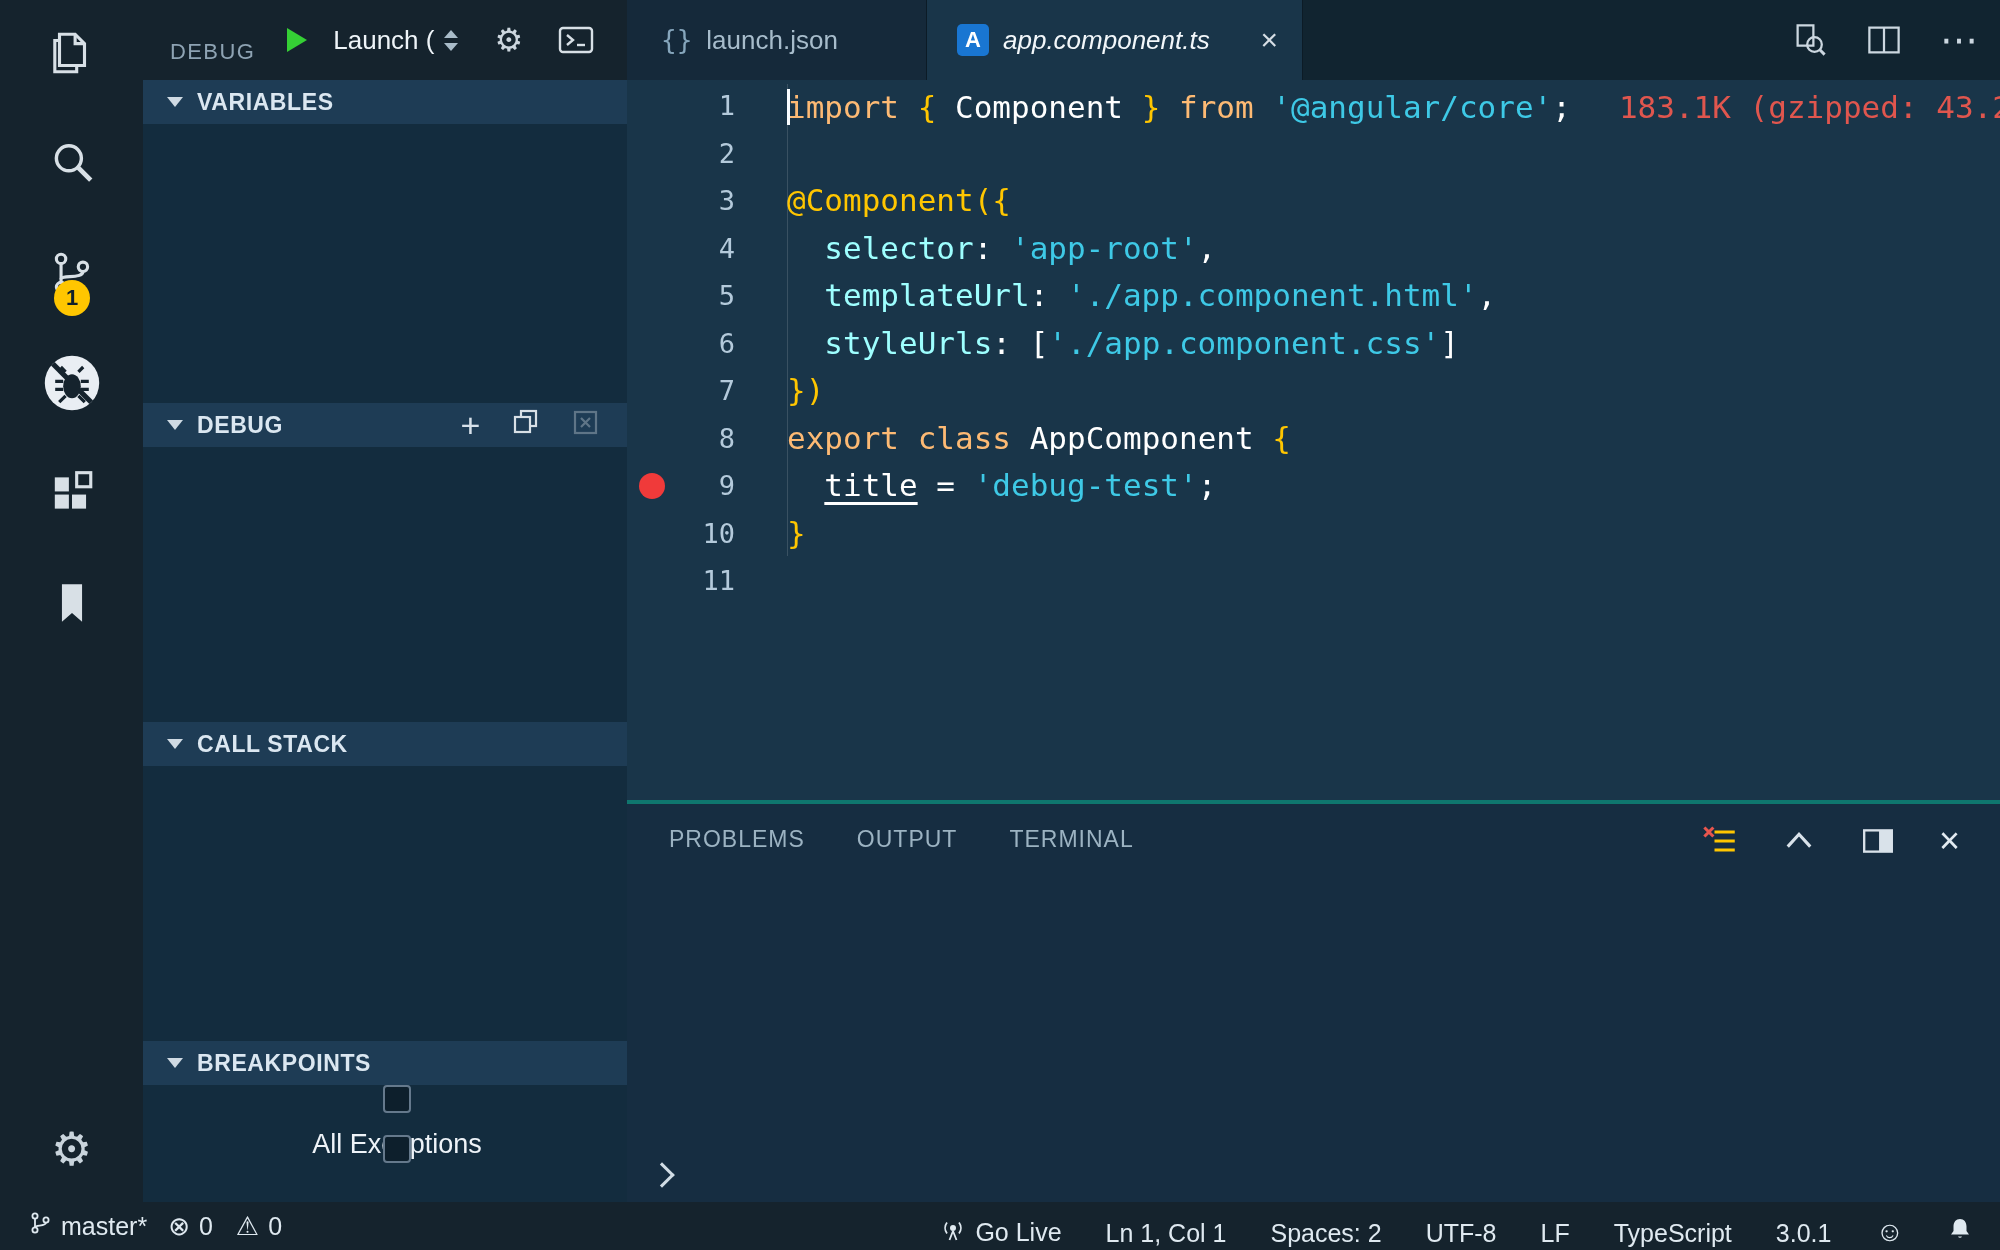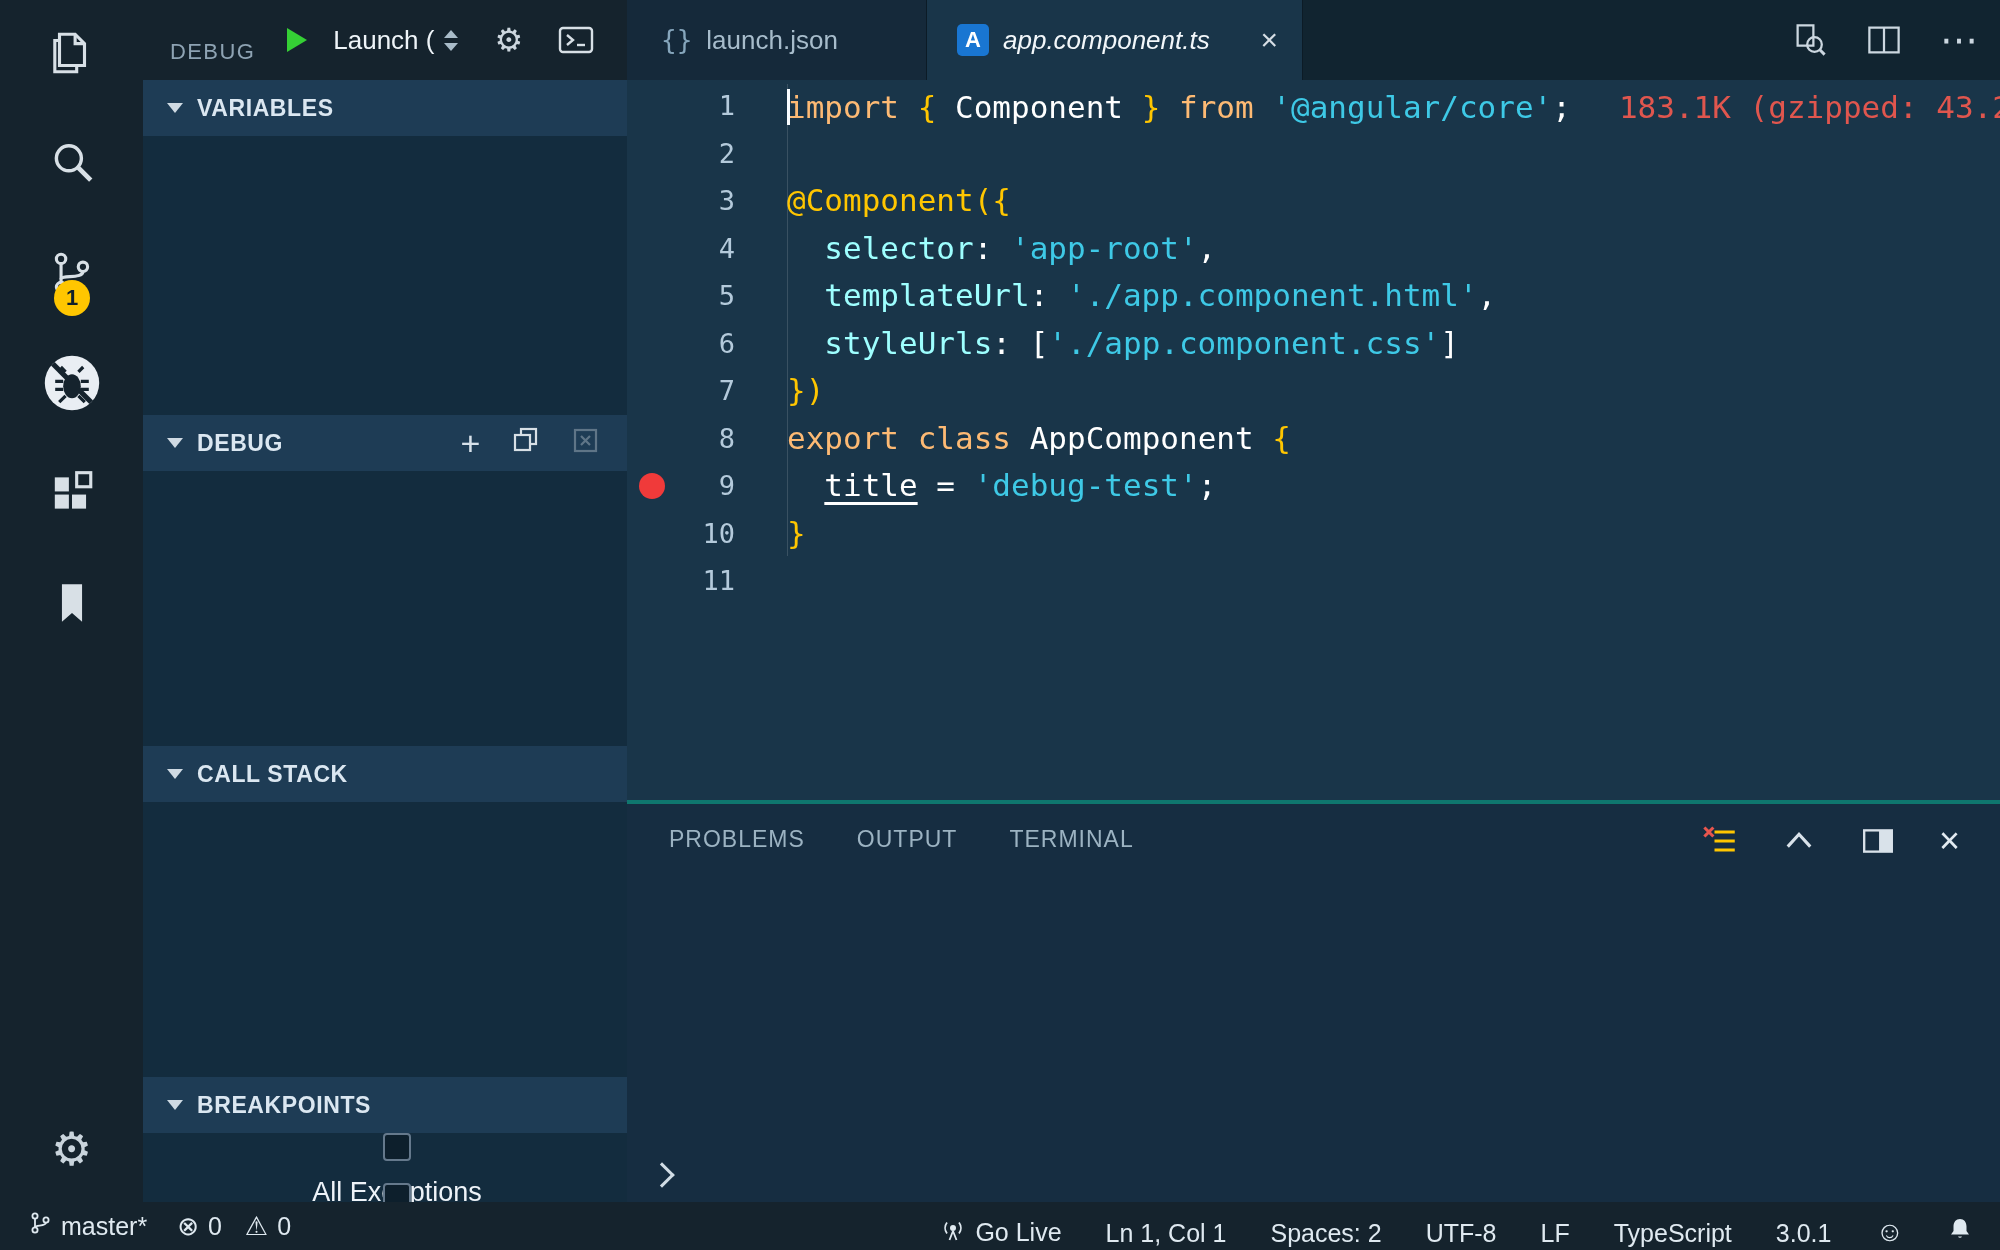--- a/index.html
+++ b/index.html
@@ -19,21 +19,21 @@
   .debug-toolbar{height:80px;display:flex;align-items:center;padding-left:27px;box-sizing:border-box;}
   .dbg-title{font-size:22px;color:#8ea3b3;letter-spacing:1.4px;margin-top:24px;}
   .play{width:0;height:0;border-left:20px solid #35cf35;border-top:12px solid transparent;border-bottom:12px solid transparent;margin-left:32px;cursor:pointer;}
   .launch-select{display:flex;align-items:center;gap:10px;margin-left:26px;font-size:26px;color:#eef4f8;cursor:pointer;}
   .updown i{display:block;width:0;height:0;border-left:7px solid transparent;border-right:7px solid transparent;}
   .updown .up{border-bottom:8px solid #a9bcc9;margin-bottom:5px;}
   .updown .dn{border-top:8px solid #a9bcc9;}
   .tb-gear{margin-left:36px;font-size:32px;color:#ccd6de;cursor:pointer;}
   .console-ic{margin-left:34px;display:flex;align-items:center;cursor:pointer;}
 
-  .section-header{height:56px;background:#1e3c55;display:flex;align-items:center;padding:0 24px;
+  .section-header{height:44px;background:#1e3c55;display:flex;align-items:center;padding:0 24px;
                   font-size:23px;font-weight:bold;letter-spacing:.6px;color:#dbe7f1;cursor:pointer;box-sizing:border-box;}
   .twisty{width:0;height:0;border-left:8px solid transparent;border-right:8px solid transparent;border-top:10px solid #cfdae3;margin-right:14px;}
   .hdr-actions{margin-left:auto;display:flex;align-items:center;gap:30px;padding-right:2px;}
   .hdr-actions .plus{font-size:34px;font-weight:normal;color:#d7e1ea;line-height:30px;cursor:pointer;}
   .sb-body{background:#132c3e;}
   .sb-variables{height:279px;}
   .sb-watch{height:275px;}
   .sb-callstack{height:275px;}
   .sb-breakpoints{flex:1;overflow:hidden;}
   .bp-row{height:50px;display:flex;align-items:center;gap:16px;padding-left:24px;cursor:pointer;flex-direction:column;}
@@ -86,21 +86,21 @@
   .panel-actions{margin-left:auto;display:flex;align-items:center;gap:44px;padding-right:40px;}
   .panel-actions>span{cursor:pointer;display:flex;align-items:center;}
   .panel-close{font-size:36px;color:#e3ebf1;line-height:30px;}
   .panel-body{position:relative;height:326px;}
   .console-chevron{position:absolute;left:26px;bottom:20px;width:15px;height:15px;
                    border-top:3px solid #d2dde6;border-right:3px solid #d2dde6;transform:rotate(45deg);}
 
   
   .statusbar{position:absolute;left:0;top:1202px;width:2000px;height:48px;background:#15232d;
              display:flex;align-items:center;padding:0 28px;box-sizing:border-box;font-size:25px;color:#dfe9f0;}
-  .sb-left{display:flex;align-items:center;gap:30px;}
+  .sb-left{display:flex;align-items:center;gap:21px;}
   .sb-right{margin-left:auto;display:flex;align-items:flex-end;gap:44px;margin-top:12px;}
   .sb-item{display:flex;align-items:center;gap:9px;cursor:pointer;white-space:nowrap;}
   .sb-glyph{font-size:26px;}
   .sb-smiley{font-size:28px;}
 </style>
 </head>
 <body>
 
 <div class="root">
 

